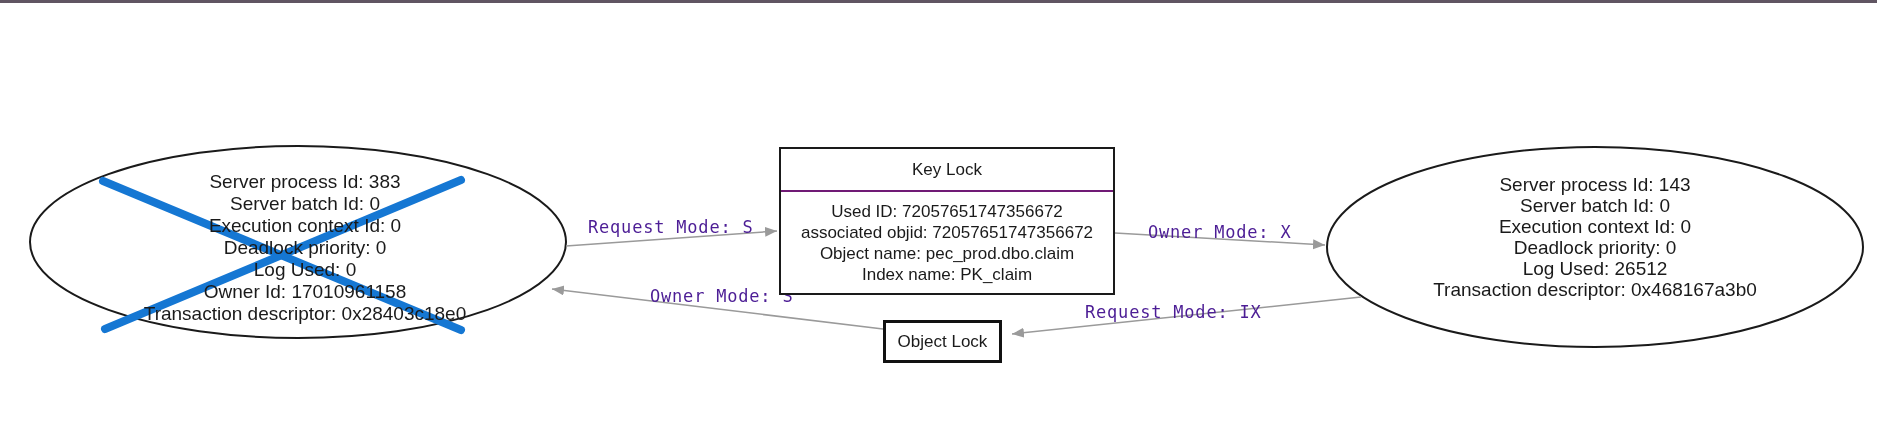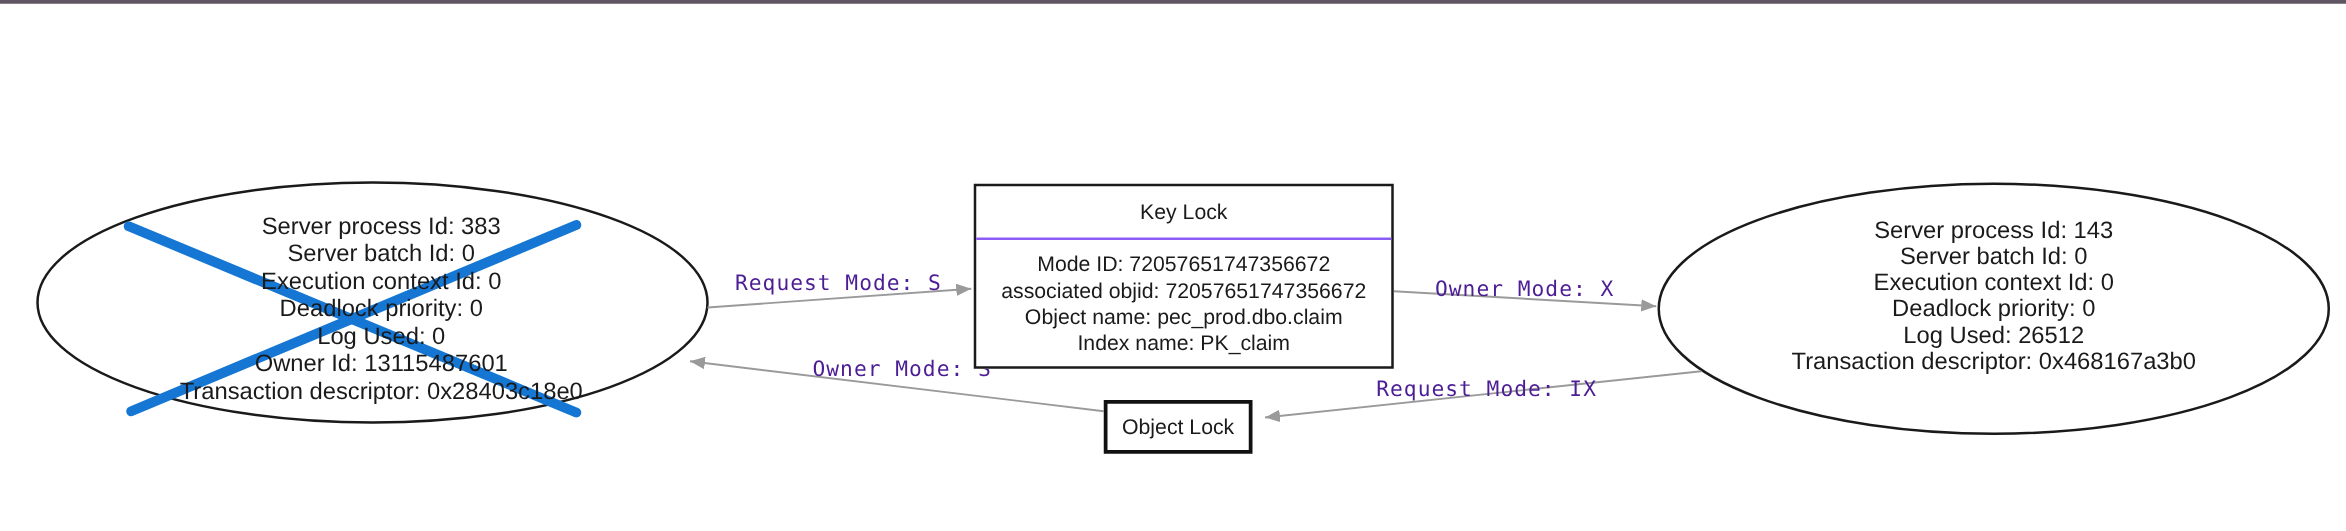--- a/index.html
+++ b/index.html
@@ -24,21 +24,21 @@
     z-index: 2;
     font-family: "DejaVu Sans Mono", "Liberation Mono", monospace;
     font-size: 17px;
     letter-spacing: 0.8px;
     white-space: nowrap;
     color: #4c1d95;
   }
   .edge-label.req-s  { left: 588px;  top: 217px; }
   .edge-label.own-x  { left: 1148px; top: 222px; text-align: center; }
   .edge-label.own-s  { left: 650px;  top: 286px; }
-  .edge-label.req-ix { left: 1085px; top: 302px; margin-left: 16px; }
+  .edge-label.req-ix { left: 1085px; top: 302px; }
 
   
   .proc-text {
     position: absolute;
     z-index: 3;
     text-align: center;
     font-size: 19px;
     line-height: 22px;
     white-space: nowrap;
   }
@@ -51,21 +51,21 @@
     z-index: 3;
     left: 779px; top: 147px; width: 336px; height: 148px;
     box-sizing: border-box;
     background: #ffffff;
     border: 2px solid #1a1a1a;
   }
   .key-lock .kl-title {
     height: 41px; line-height: 41px;
     text-align: center;
     font-size: 17px;
-    border-bottom: 2px solid #8b5cf6;
+    border-bottom: 2px solid #701a75;
   }
   .key-lock .kl-body {
     padding-top: 9px;
     text-align: center;
     font-size: 17px;
     line-height: 21px;
     white-space: nowrap;
   }
 
   
@@ -112,37 +112,37 @@
   <div class="edge-label own-x">Owner Mode: X</div>
   <div class="edge-label own-s">Owner Mode: S</div>
   <div class="edge-label req-ix">Request Mode: IX</div>
 
   <div class="proc-text left">
     <div>Server process Id: 383</div>
     <div>Server batch Id: 0</div>
     <div>Execution context Id: 0</div>
     <div>Deadlock priority: 0</div>
     <div>Log Used: 0</div>
-    <div>Owner Id: 13115487601</div>
+    <div>Owner Id: 17010961158</div>
     <div>Transaction descriptor: 0x28403c18e0</div>
   </div>
 
   <div class="proc-text right">
     <div>Server process Id: 143</div>
     <div>Server batch Id: 0</div>
     <div>Execution context Id: 0</div>
     <div>Deadlock priority: 0</div>
     <div>Log Used: 26512</div>
     <div>Transaction descriptor: 0x468167a3b0</div>
   </div>
 
   <div class="key-lock">
     <div class="kl-title">Key Lock</div>
     <div class="kl-body">
-      <div>Mode ID: 72057651747356672</div>
+      <div>Used ID: 72057651747356672</div>
       <div>associated objid: 72057651747356672</div>
       <div>Object name: pec_prod.dbo.claim</div>
       <div>Index name: PK_claim</div>
     </div>
   </div>
 
   <div class="object-lock">
     <span>Object Lock</span>
   </div>
 

